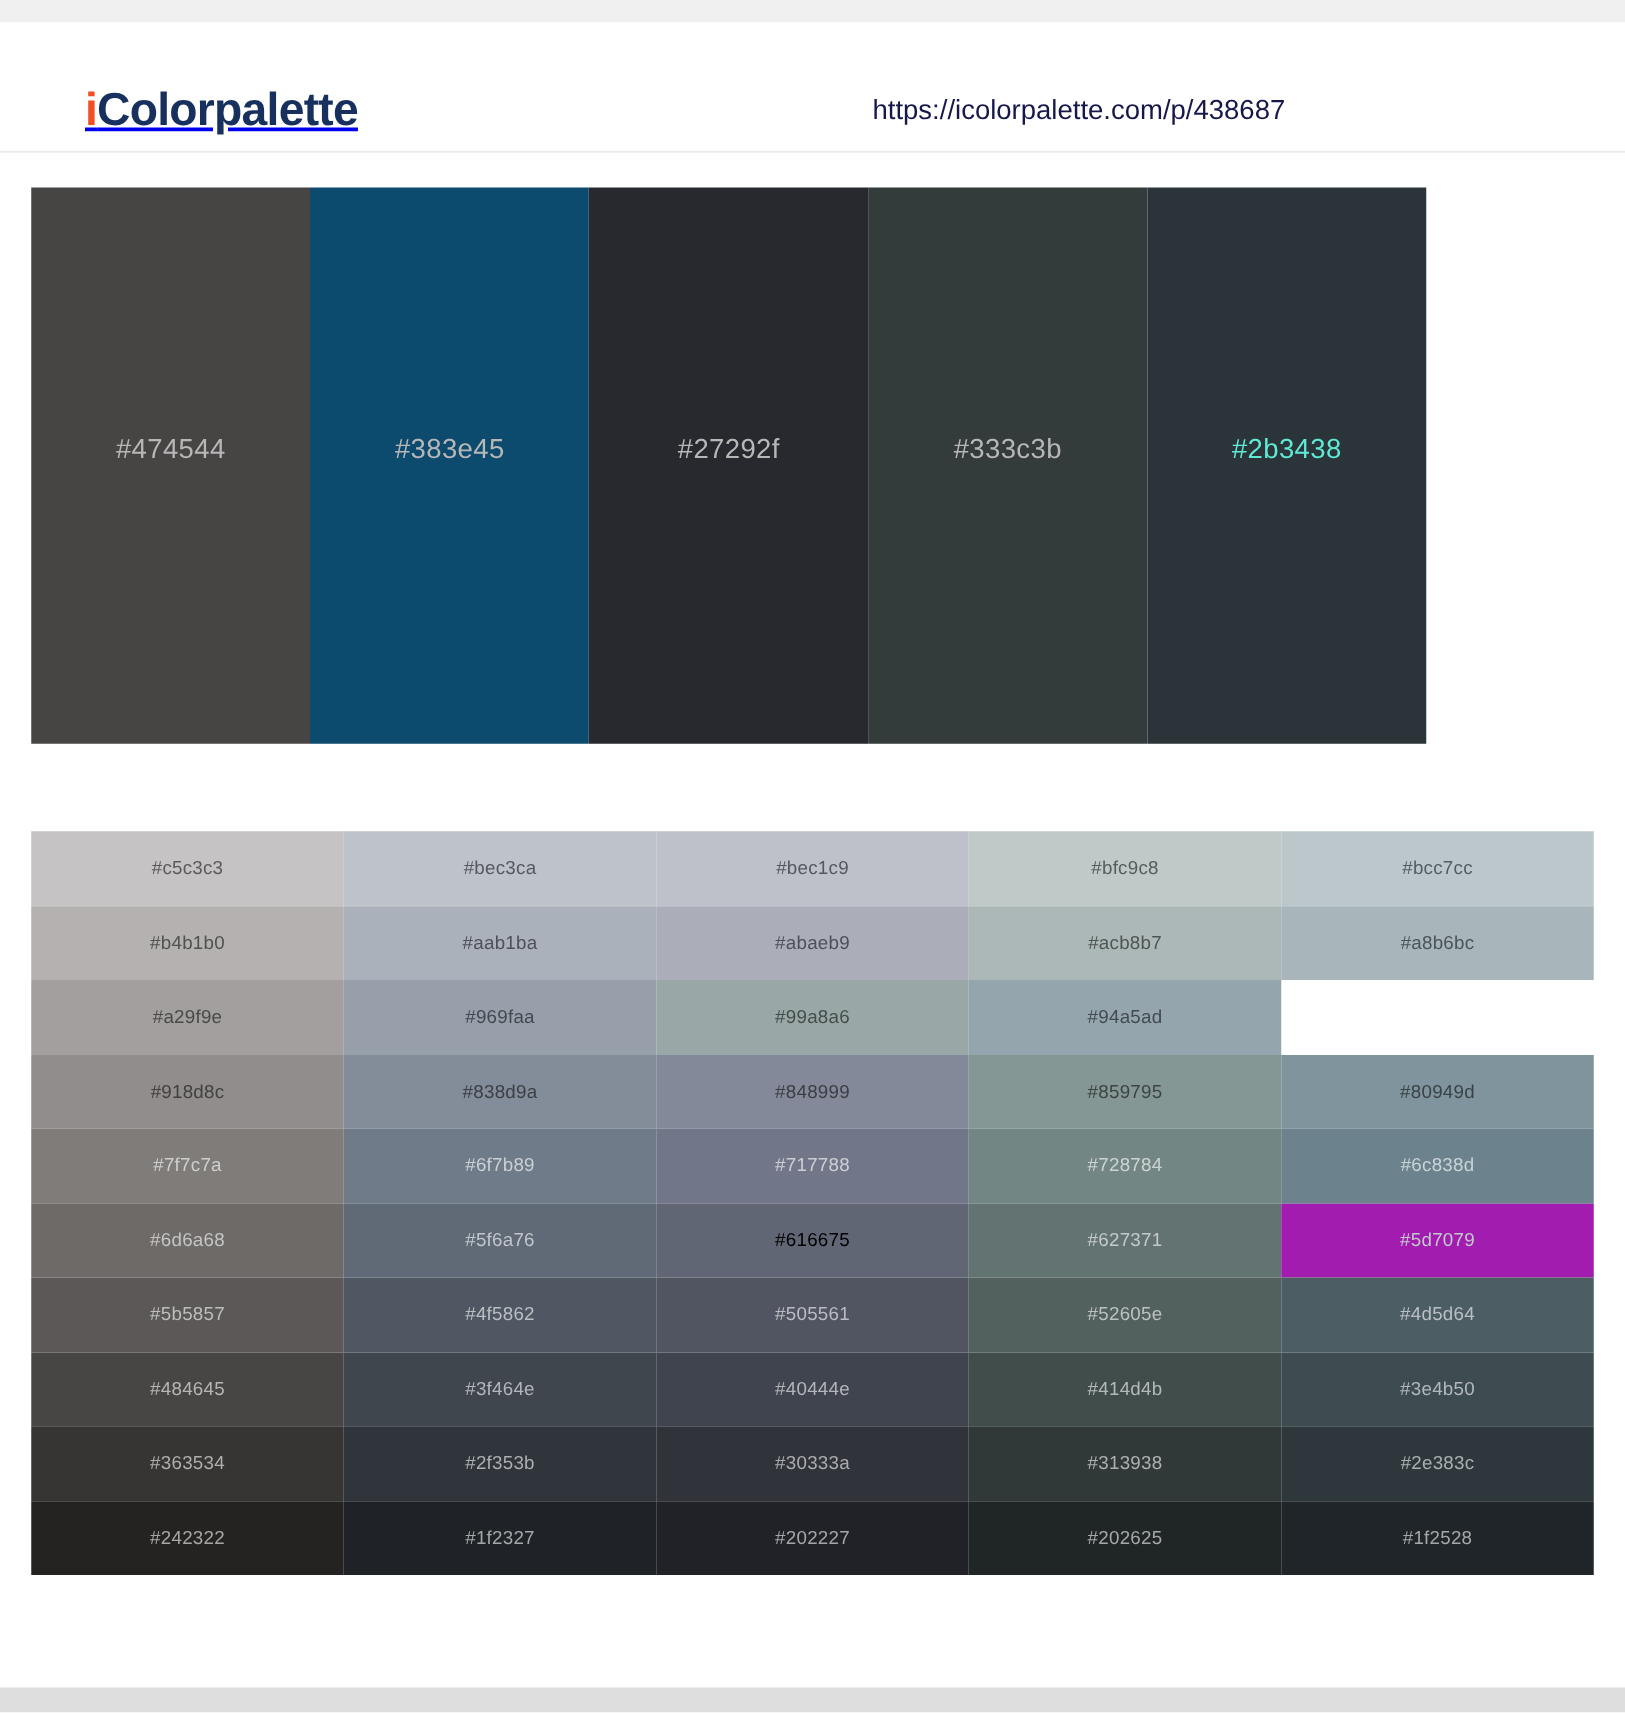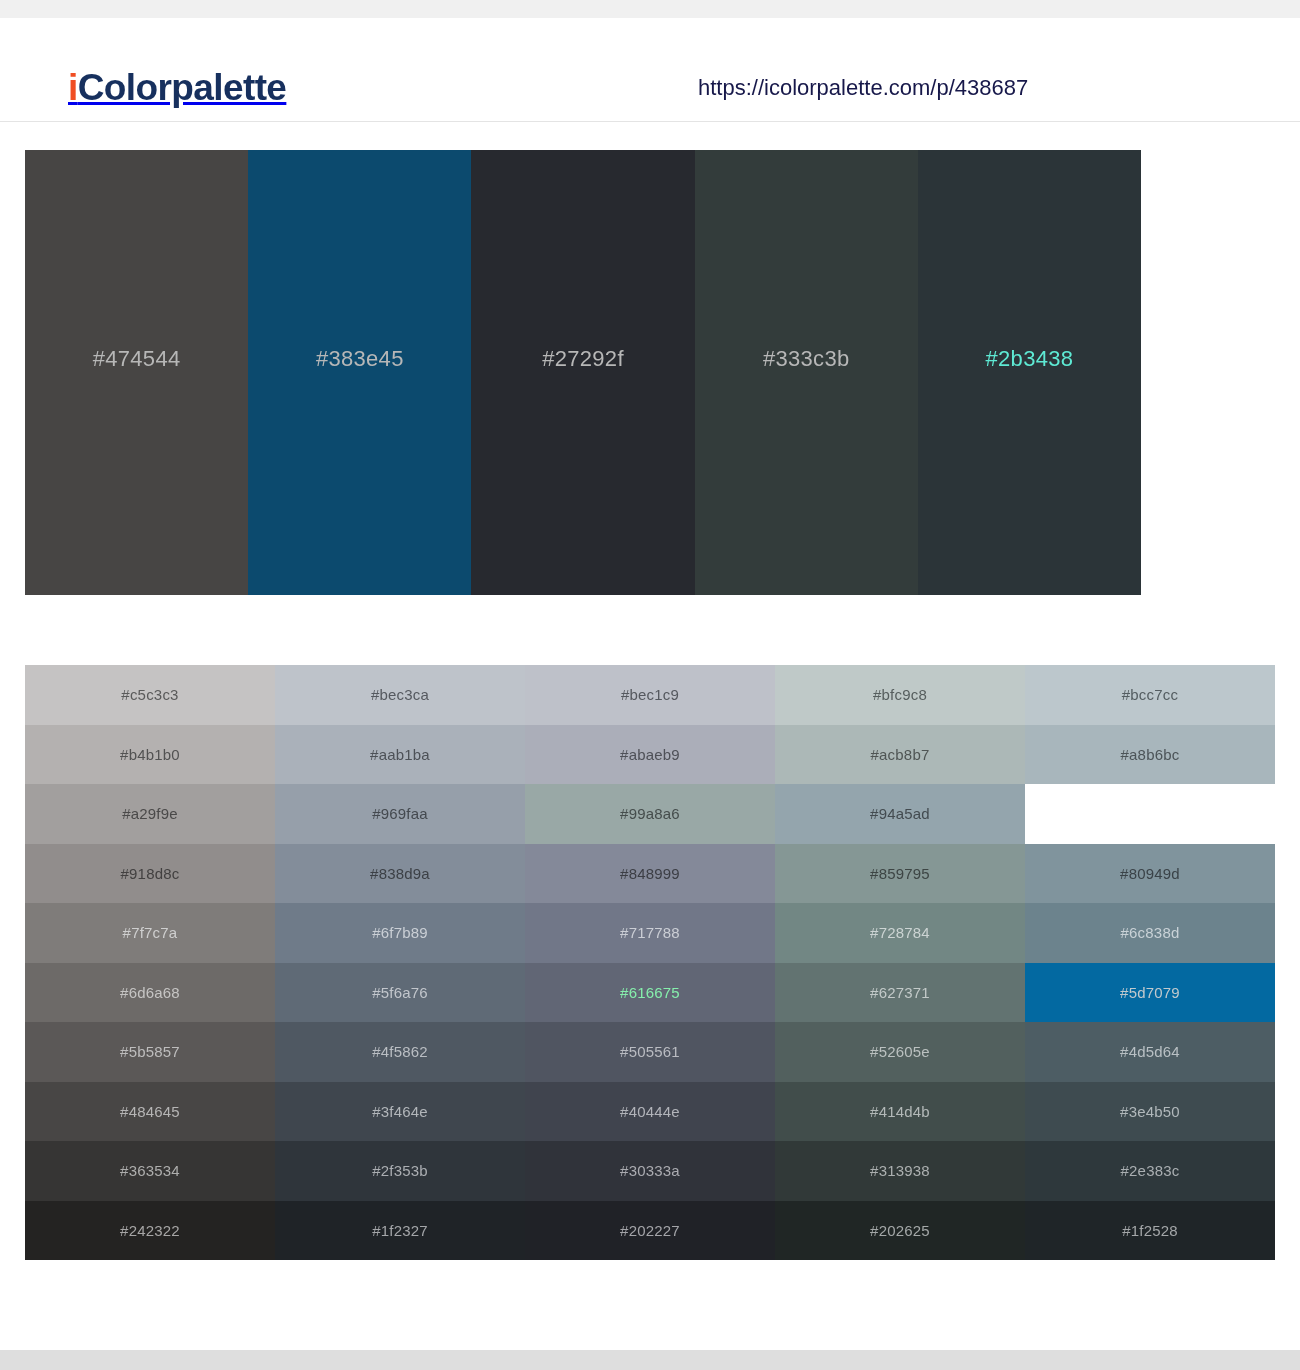--- a/index.html
+++ b/index.html
@@ -210,26 +210,26 @@
         </div>
       </div>
       <div class="shade-row">
         <div class="shade-cell" style="background: rgb(109, 106, 104);">
           <span class="shade-hex" style="color: rgb(198, 197, 196);">#6d6a68</span>
         </div>
         <div class="shade-cell" style="background: rgb(95, 106, 118);">
           <span class="shade-hex" style="color: rgb(194, 198, 204);">#5f6a76</span>
         </div>
         <div class="shade-cell" style="background: rgb(97, 102, 117);">
-          <span class="shade-hex" style="color: #86efac;">#616675</span>
+          <span class="shade-hex" style="color: #000000;">#616675</span>
         </div>
         <div class="shade-cell" style="background: rgb(98, 115, 113);">
           <span class="shade-hex" style="color: rgb(195, 202, 201);">#627371</span>
         </div>
-        <div class="shade-cell" style="background: #0369a1;">
+        <div class="shade-cell" style="background: #a21caf;">
           <span class="shade-hex" style="color: rgb(193, 201, 205);">#5d7079</span>
         </div>
       </div>
       <div class="shade-row">
         <div class="shade-cell" style="background: rgb(91, 88, 87);">
           <span class="shade-hex" style="color: rgb(190, 189, 189);">#5b5857</span>
         </div>
         <div class="shade-cell" style="background: rgb(79, 88, 98);">
           <span class="shade-hex" style="color: rgb(186, 190, 195);">#4f5862</span>
         </div>

